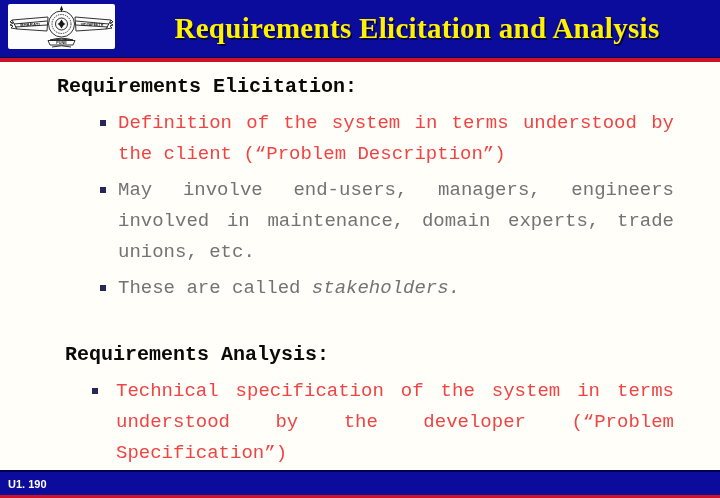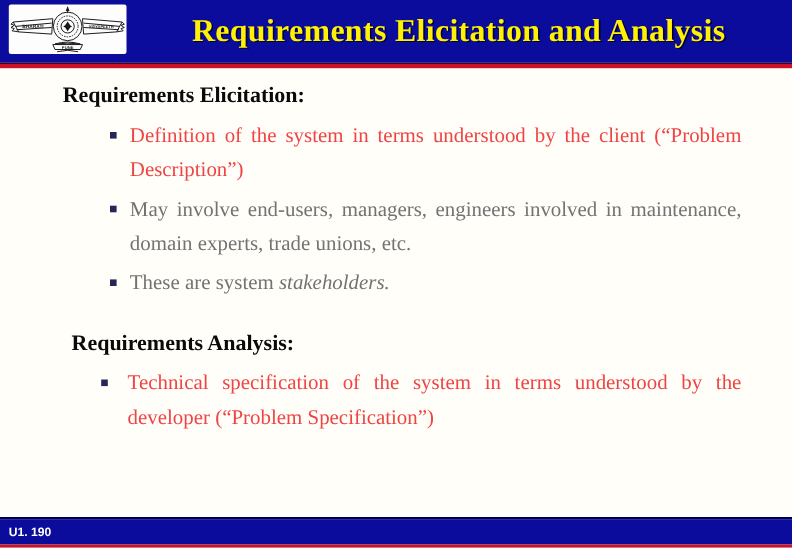--- a/index.html
+++ b/index.html
@@ -28,39 +28,40 @@
   }
   .red-line-top {
     position:absolute; top:57px; left:0; right:0; height:4px;
     background:#CE1126; border-top:1px solid #00004F;
   }
 
   
   .content {
     position:absolute; top:62px; left:0; right:0; bottom:28px;
     padding:12px 46px 0 57px;
+    font-family:Liberation Mono, monospace;
   }
   .heading {
     font-size:20px; font-weight:bold; color:#0A0A0A;
     margin:0 0 8px 0; line-height:26px;
   }
   .bullet { display:flex; margin:0 0 5px 0; }
   .marker {
     flex:0 0 auto; width:6px; height:6px; background:#26265A;
     margin:12px 12px 0 43px;
   }
   .btext {
     font-size:19px; line-height:31px; text-align:justify;
     width:556px;
   }
   .btext.dark { color:#ef4444; }
   .btext.navy { color:#737373; }
   .btext .ital { font-style:italic; }
 
-  .section-2 { margin-top:26px; margin-left:8px; }
+  .section-2 { margin-top:38px; margin-left:8px; }
   .section-2 .marker { margin-left:27px; margin-right:18px; }
   .section-2 .btext { width:558px; }
 
   
   .footer-border {
     position:absolute; bottom:26px; left:0; right:0; height:2px;
     background:#00004F;
   }
   .footer {
     position:absolute; bottom:3px; left:0; right:0; height:23px;
@@ -130,21 +131,21 @@
         <div class="btext dark">Definition of the system in terms understood by the client (“Problem Description”)</div>
       </div>
 
       <div class="bullet">
         <span class="marker"></span>
         <div class="btext navy">May involve end-users, managers, engineers involved in maintenance, domain experts, trade unions, etc.</div>
       </div>
 
       <div class="bullet">
         <span class="marker"></span>
-        <div class="btext navy"><span>These are system </span><span class="ital">stakeholders.</span></div>
+        <div class="btext navy"><span>These are called </span><span class="ital">stakeholders.</span></div>
       </div>
     </div>
 
     <div class="section-2">
       <div class="heading">Requirements Analysis:</div>
 
       <div class="bullet">
         <span class="marker"></span>
         <div class="btext dark">Technical specification of the system in terms understood by the developer (“Problem Specification”)</div>
       </div>

